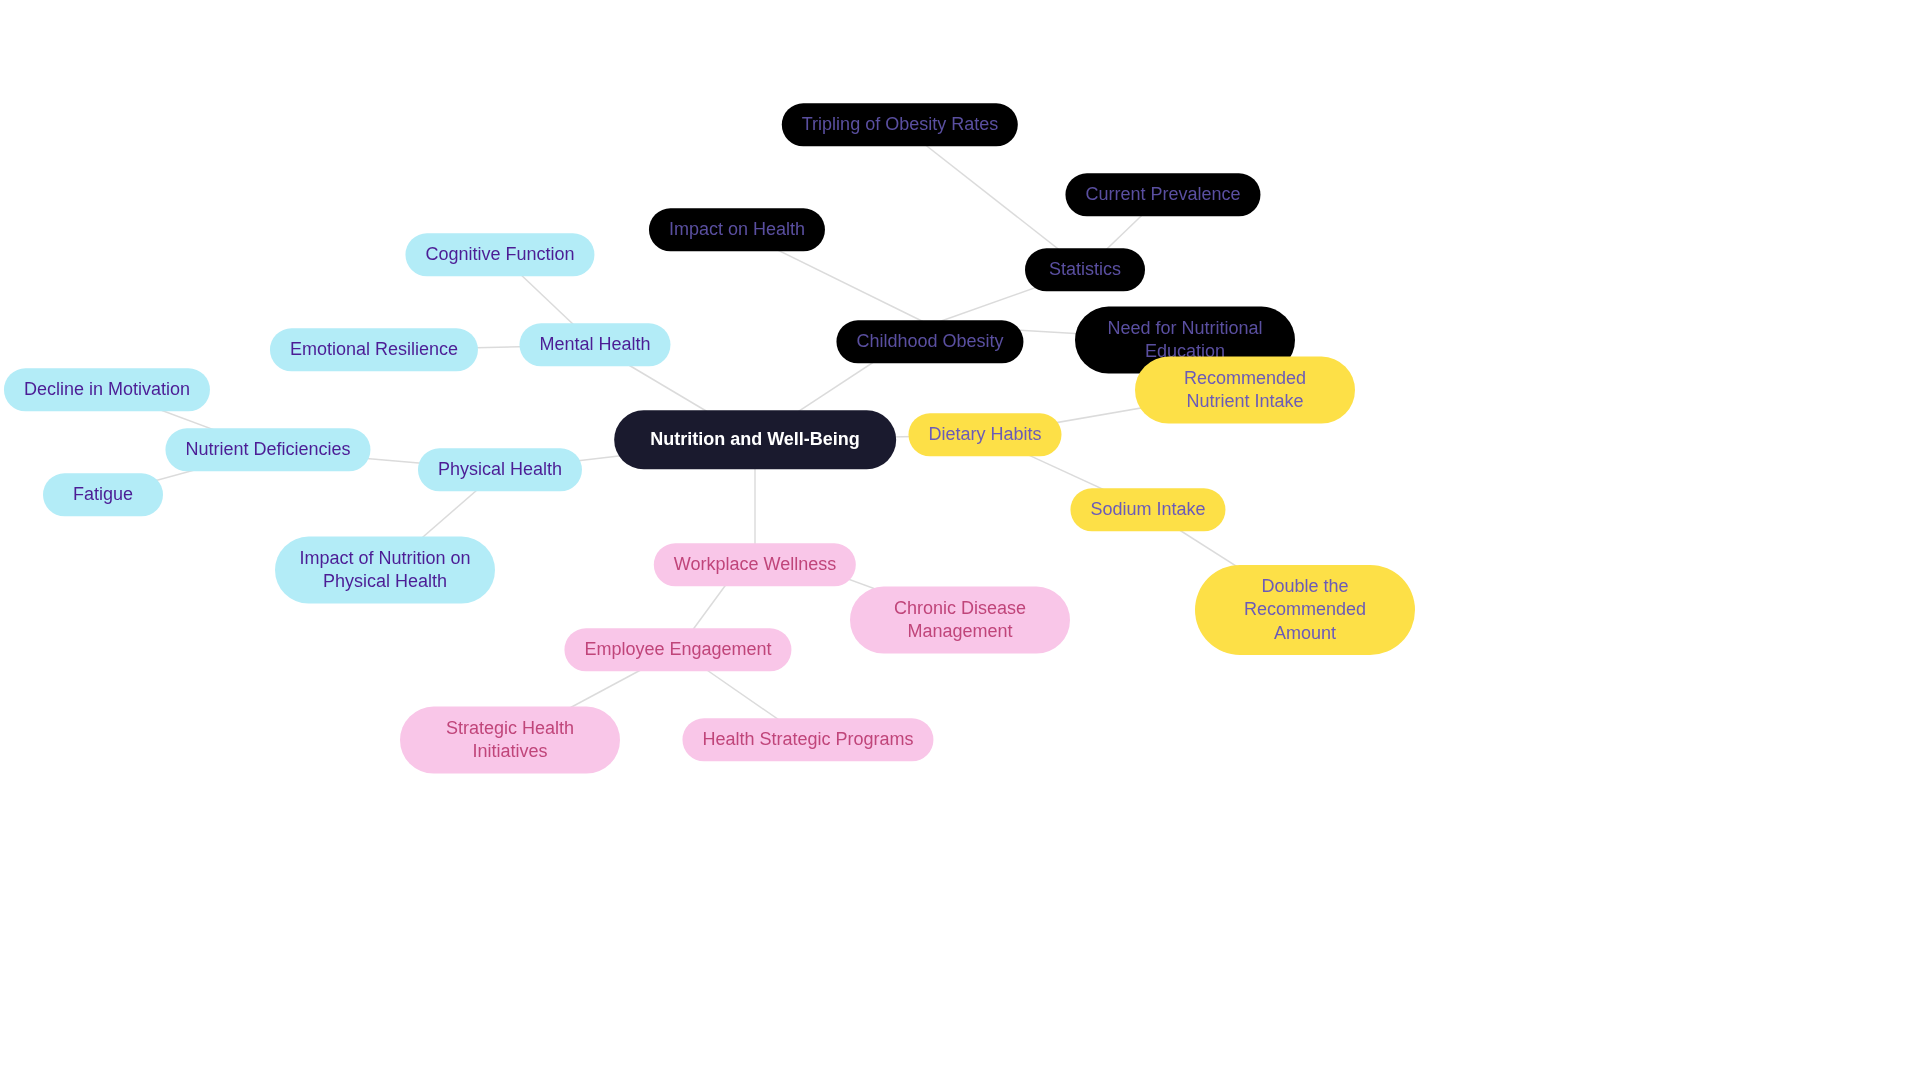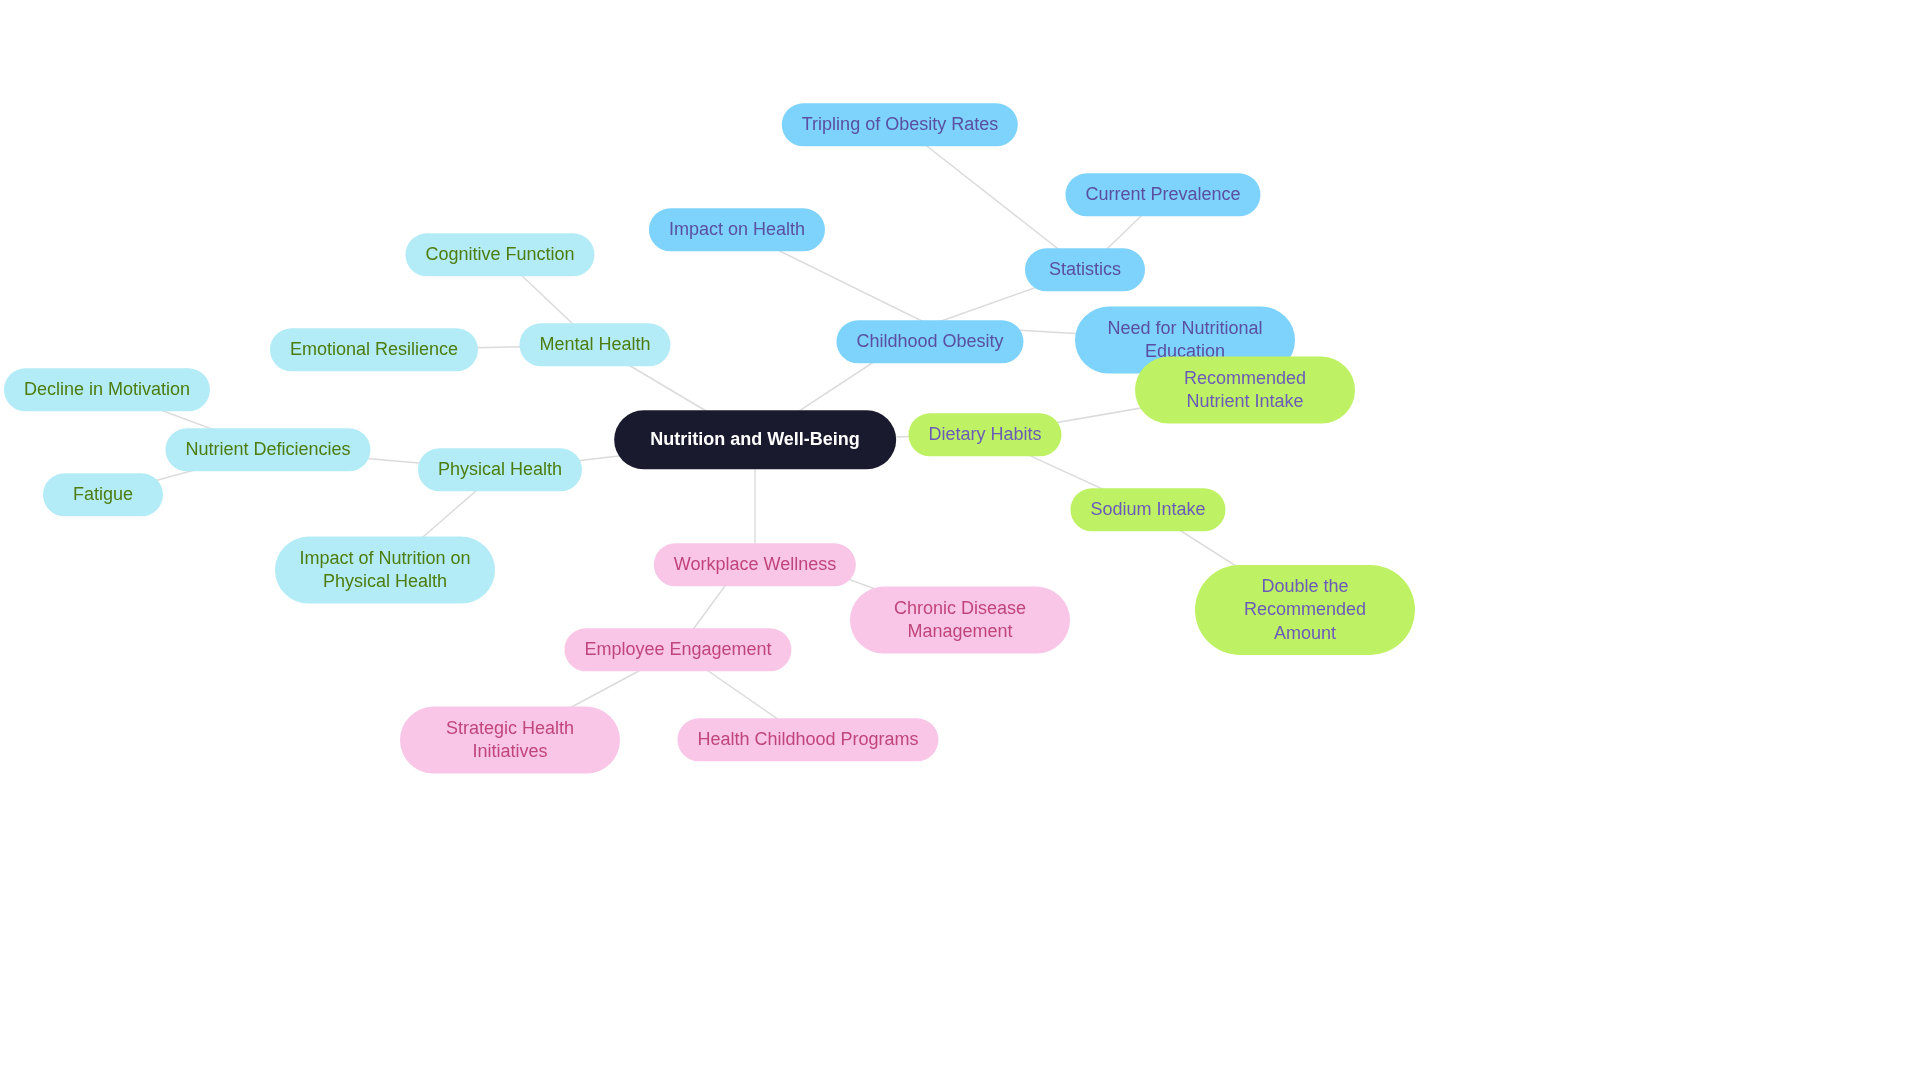--- a/index.html
+++ b/index.html
@@ -42,35 +42,35 @@
       background: #1a1a2e;
       color: #ffffff;
       font-size: 18px;
       font-weight: 600;
       padding: 18px 36px;
       border-radius: 50px;
       min-width: 260px;
     }
     .node-blue {
       background: #b3ecf7;
-      color: #4d7c0f;
+      color: #4c1d95;
       border: none;
     }
     .node-purple {
-      background: #7dd3fc;
+      background: #000000;
       color: #5a4fa0;
       border: none;
     }
     .node-pink {
       background: #f9c6e8;
       color: #c0457a;
       border: none;
     }
     .node-lavender {
-      background: #bef264;
+      background: #fde047;
       color: #6b5bb8;
       border: none;
     }
   </style>
 </head>
 <body>
 
 <div id="mindmap-container">
   <svg id="connections">
       <line x1="755" y1="440" x2="595" y2="345" stroke="#cccccc" stroke-width="1.5" opacity="0.7"></line>
@@ -161,16 +161,16 @@
       <div class="node node-pink" style="left: 960px; top: 620px; max-width: 220px; min-width: 180px;">
         <span>Chronic Disease Management</span>
       </div>
       <div class="node node-pink" style="left: 678px; top: 650px; min-width: 160px;">
         <span>Employee Engagement</span>
       </div>
       <div class="node node-pink" style="left: 510px; top: 740px; max-width: 220px; min-width: 180px;">
         <span>Strategic Health Initiatives</span>
       </div>
       <div class="node node-pink" style="left: 808px; top: 740px; min-width: 160px;">
-        <span>Health Childhood Programs</span>
+        <span>Health Strategic Programs</span>
       </div>
     </div>
 </div>
 
 </body></html>

